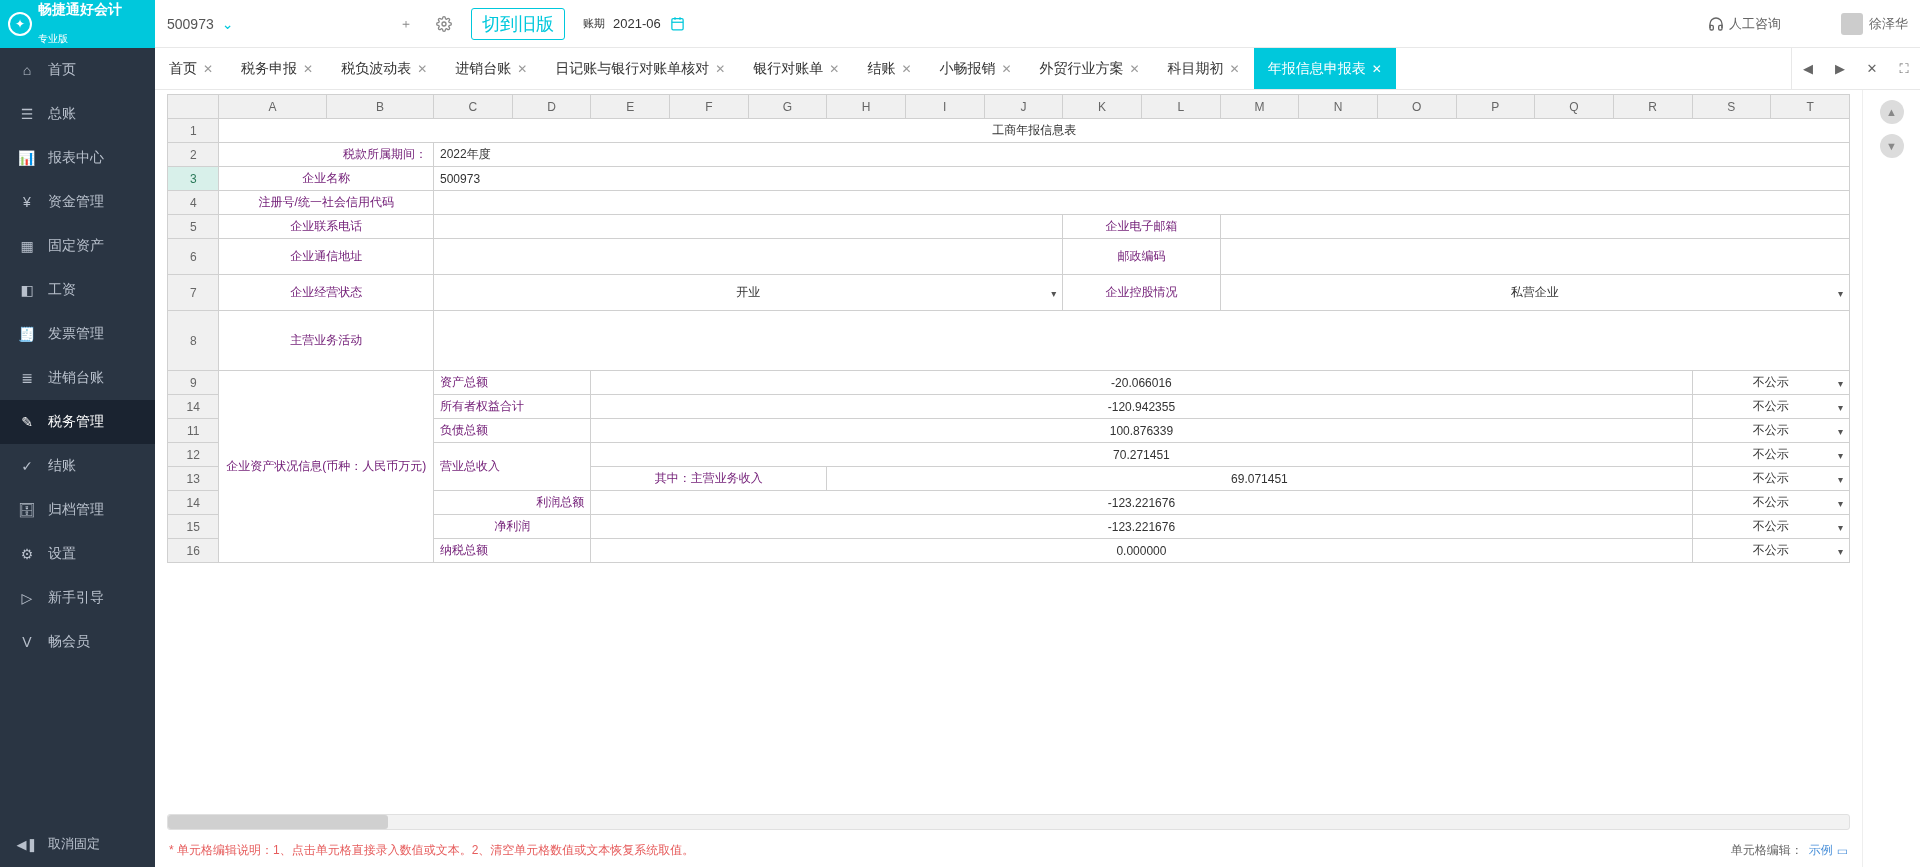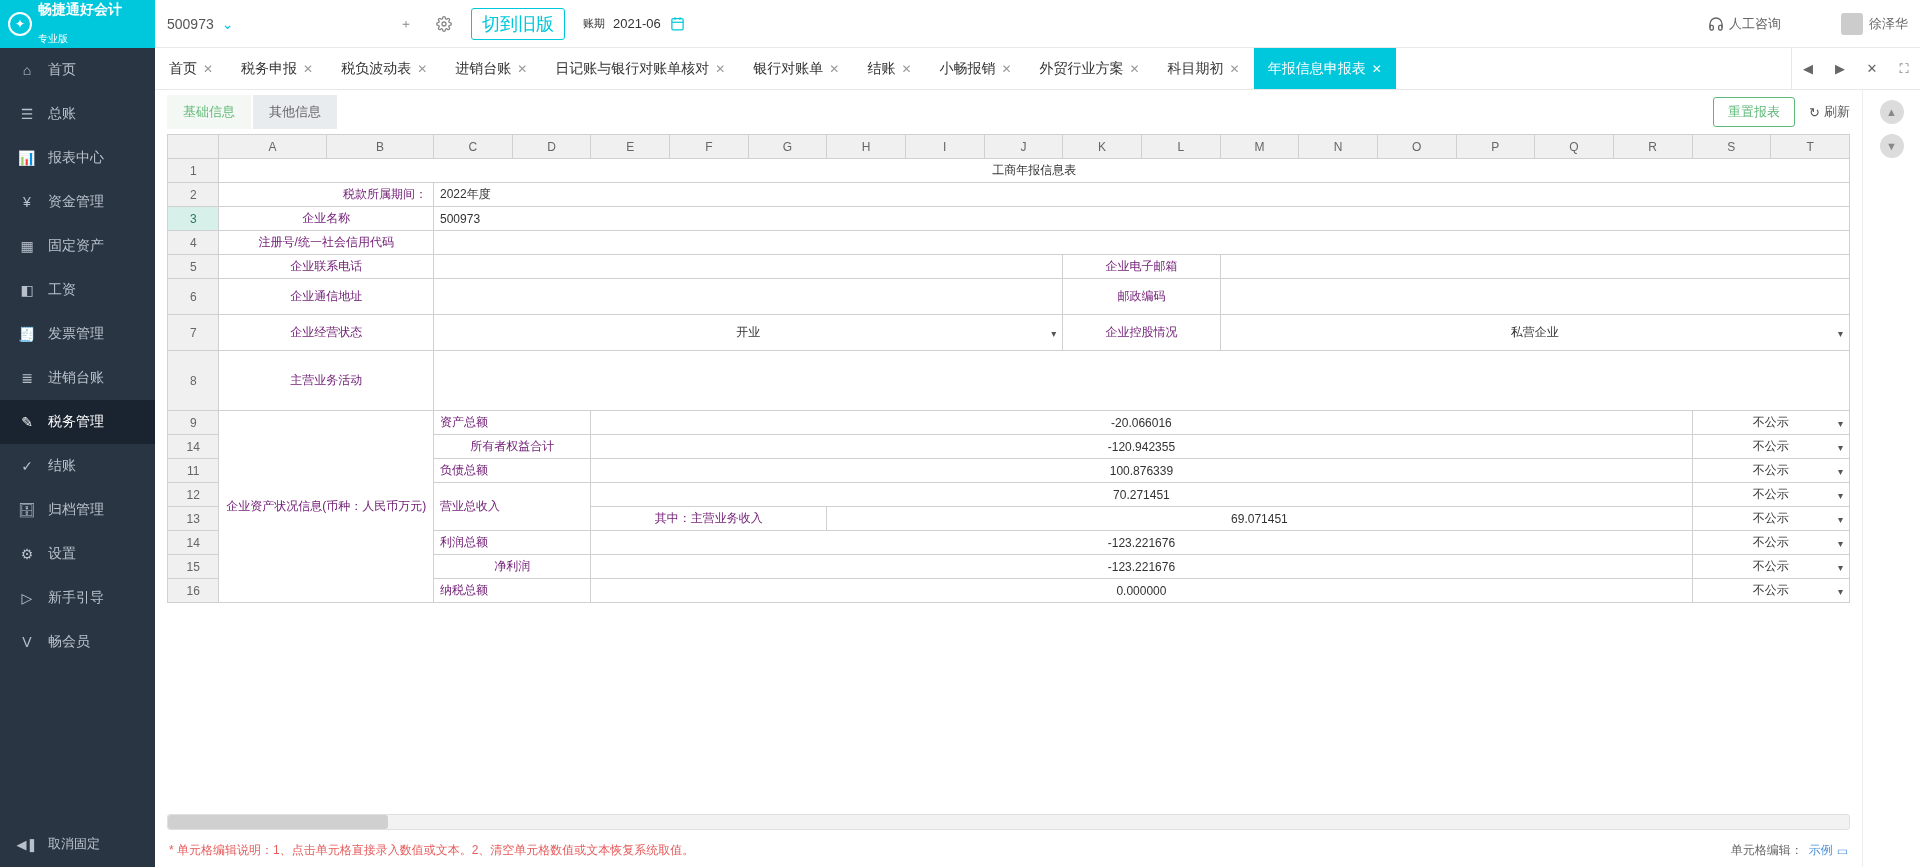--- a/index.html
+++ b/index.html
@@ -246,31 +246,20 @@
       <div class="tab-controls">
         <div class="tab-ctrl">◀</div>
         <div class="tab-ctrl">▶</div>
         <div class="tab-ctrl">✕</div>
         <div class="tab-ctrl">⛶</div>
       </div>
     </div>
 
     <div class="content">
       <div class="sheet-area">
-        <div class="sheet-tabs">
-          <div class="sheet-tab active">基础信息</div>
-          <div class="sheet-tab">其他信息</div>
-          <div class="sheet-actions">
-            <div class="btn-reset">重置报表</div>
-            <div class="btn-refresh">
-              <span class="refresh-icon">↻</span>
-              <span>刷新</span>
-            </div>
-          </div>
-        </div>
 
         <div class="spreadsheet-wrap">
           <table class="sheet" id="sheet">
               <tbody>
                 <tr>
                   <th class="corner"></th>
                   <th style="width:75px">A</th>
                   <th style="width:75px">B</th>
                   <th style="width:55px">C</th>
                   <th style="width:55px">D</th>
@@ -338,21 +327,21 @@
                 </tr>
                 <tr>
                   <th class="rowhead">9</th>
                   <td colspan="2" rowspan="8" class="label">企业资产状况信息(币种：人民币万元)</td>
                   <td colspan="2" rowspan="1" class="label" style="text-align:left">资产总额</td>
                   <td colspan="14" class="value-right">-20.066016</td>
                   <td colspan="2" class="sel-dropdown">不公示</td>
                 </tr>
                 <tr>
                   <th class="rowhead">14</th>
-                  <td colspan="2" rowspan="1" class="label" style="text-align:center">所有者权益合计</td>
+                  <td colspan="2" rowspan="1" class="label" style="text-align:left">所有者权益合计</td>
                   <td colspan="14" class="value-right">-120.942355</td>
                   <td colspan="2" class="sel-dropdown">不公示</td>
                 </tr>
                 <tr>
                   <th class="rowhead">11</th>
                   <td colspan="2" rowspan="1" class="label" style="text-align:left">负债总额</td>
                   <td colspan="14" class="value-right">100.876339</td>
                   <td colspan="2" class="sel-dropdown">不公示</td>
                 </tr>
                 <tr>
@@ -362,21 +351,21 @@
                   <td colspan="2" class="sel-dropdown">不公示</td>
                 </tr>
                 <tr>
                   <th class="rowhead">13</th>
                   <td colspan="3" class="label">其中：主营业务收入</td>
                   <td colspan="11" class="value-right">69.071451</td>
                   <td colspan="2" class="sel-dropdown">不公示</td>
                 </tr>
                 <tr>
                   <th class="rowhead">14</th>
-                  <td colspan="2" rowspan="1" class="label" style="text-align:left">利润总额</td>
+                  <td colspan="2" rowspan="1" class="label" style="text-align:right">利润总额</td>
                   <td colspan="14" class="value-right">-123.221676</td>
                   <td colspan="2" class="sel-dropdown">不公示</td>
                 </tr>
                 <tr>
                   <th class="rowhead">15</th>
                   <td colspan="2" rowspan="1" class="label" style="text-align:center">净利润</td>
                   <td colspan="14" class="value-right">-123.221676</td>
                   <td colspan="2" class="sel-dropdown">不公示</td>
                 </tr>
                 <tr>

